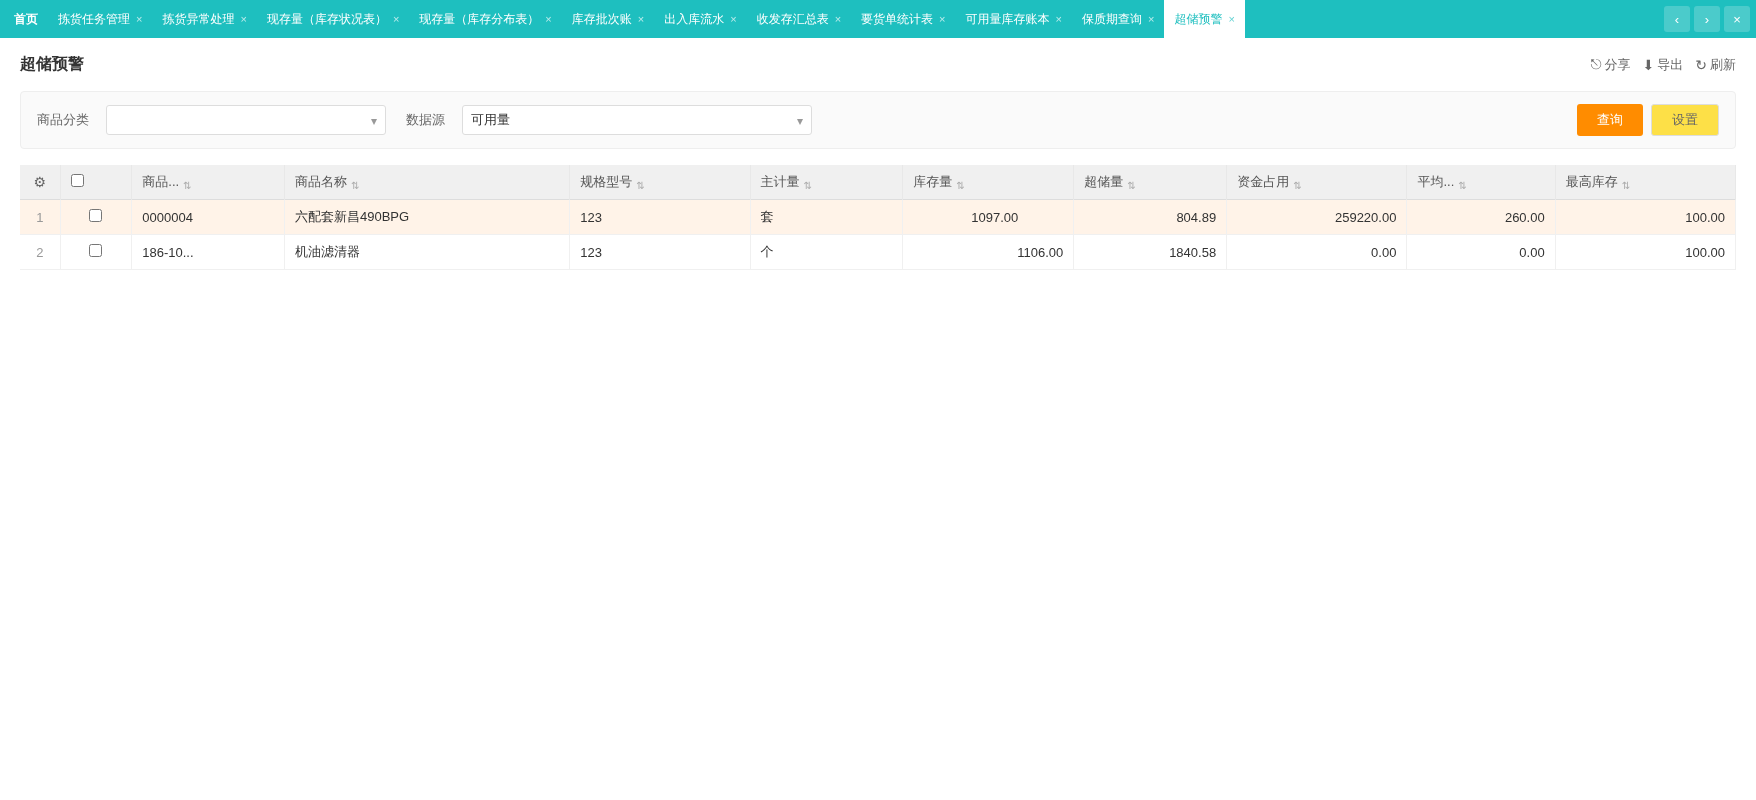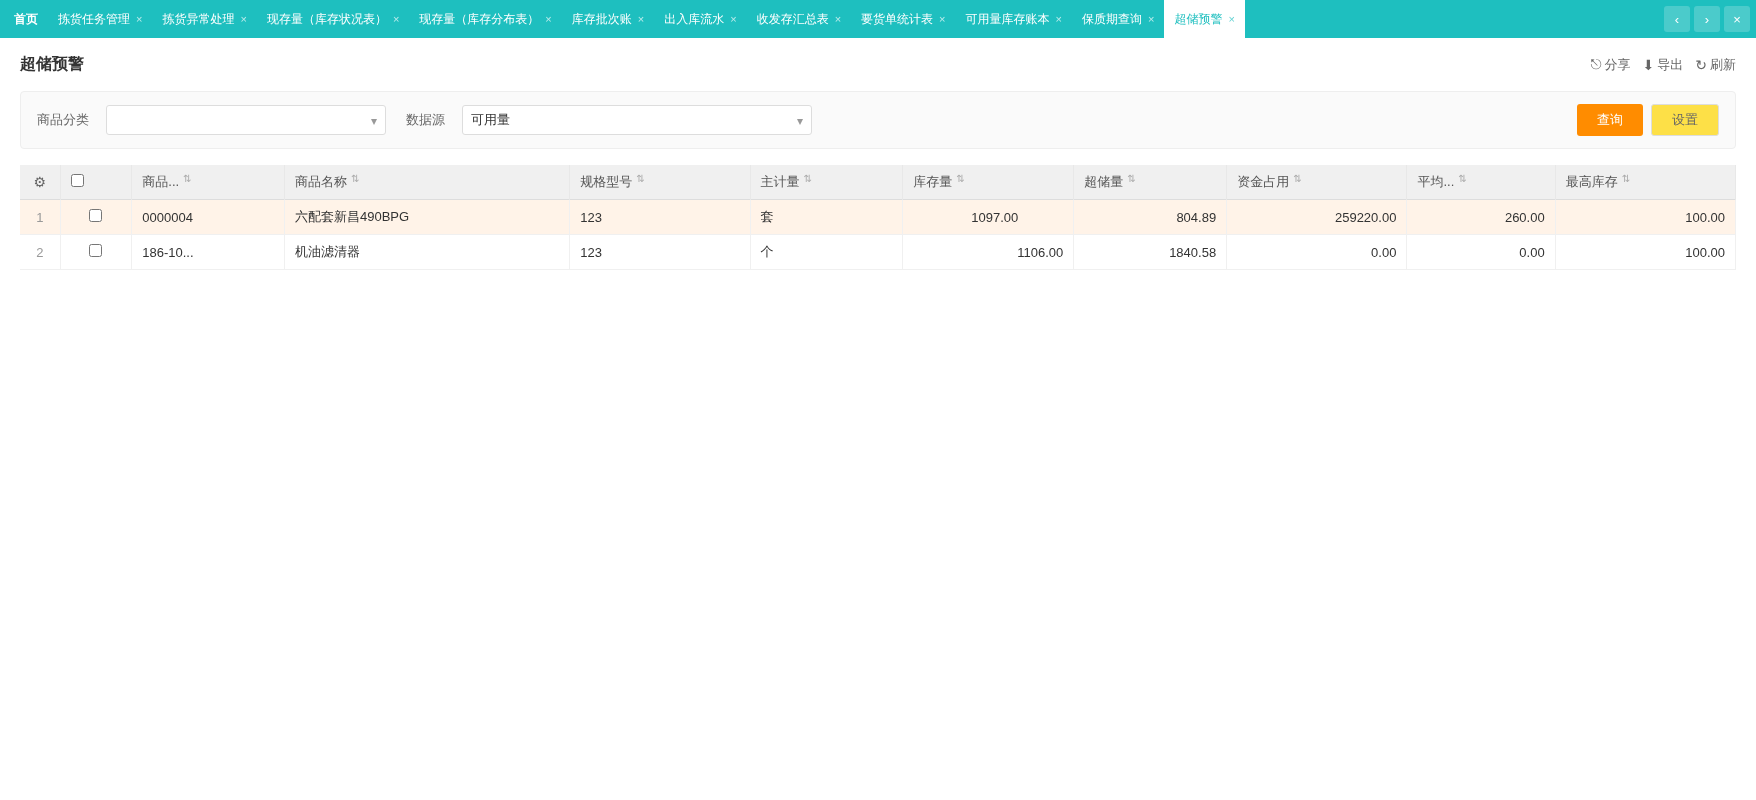--- a/index.html
+++ b/index.html
@@ -169,21 +169,21 @@
     .data-table td {
       padding: 8px 10px;
       border-right: 1px solid #f0f0f0;
       white-space: nowrap;
     }
     .data-table td:first-child { text-align: center; }
     .data-table td.row-num { text-align: center; color: #999; width: 40px; }
 
     .col-sort {
       display: inline-flex;
-      align-items: flex-start;
+      align-items: flex-end;
       gap: 4px;
       cursor: pointer;
     }
     .sort-icon { color: #aaa; font-size: 10px; }
 
     .checkbox-cell { text-align: center; }
     input[type="checkbox"] { cursor: pointer; }
 
     .settings-icon { color: #666; cursor: pointer; font-size: 14px; }
 

